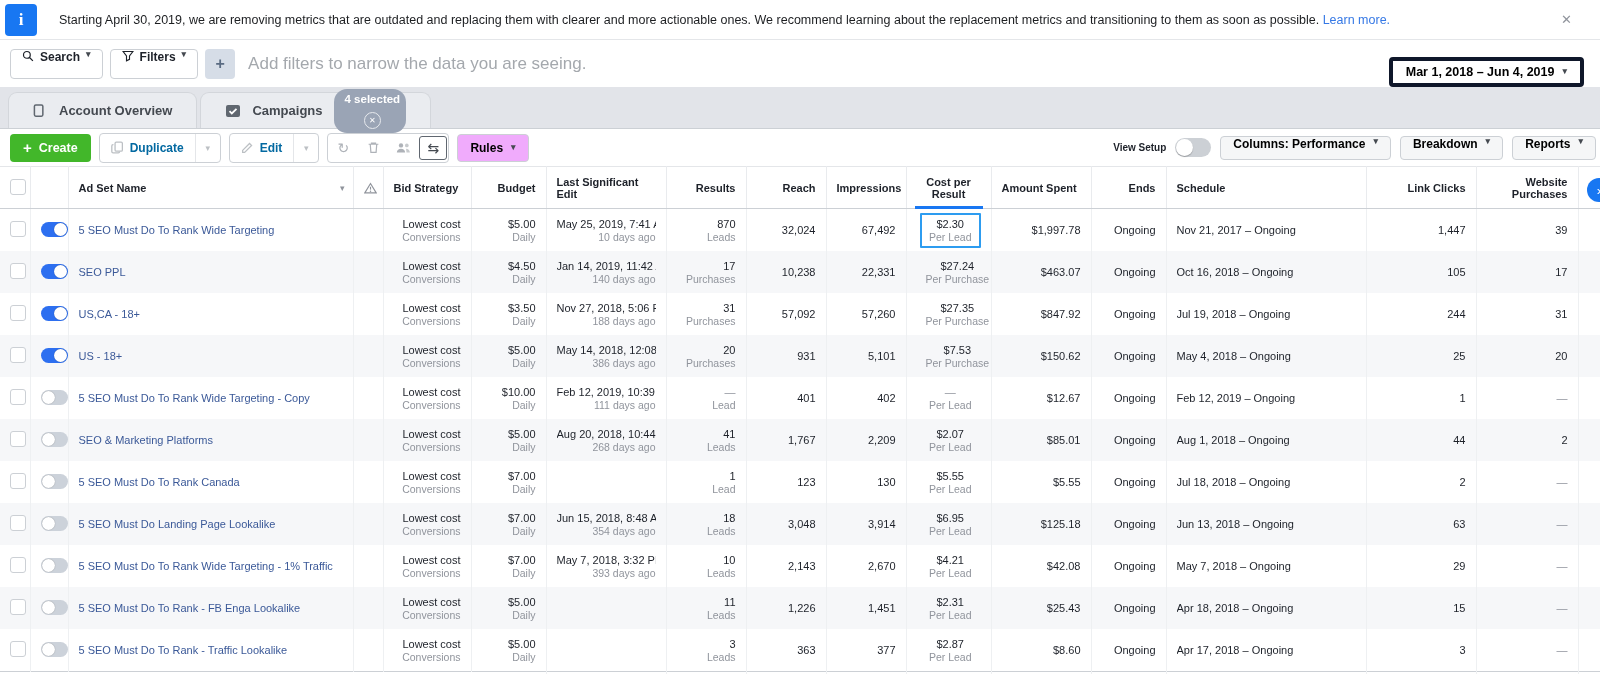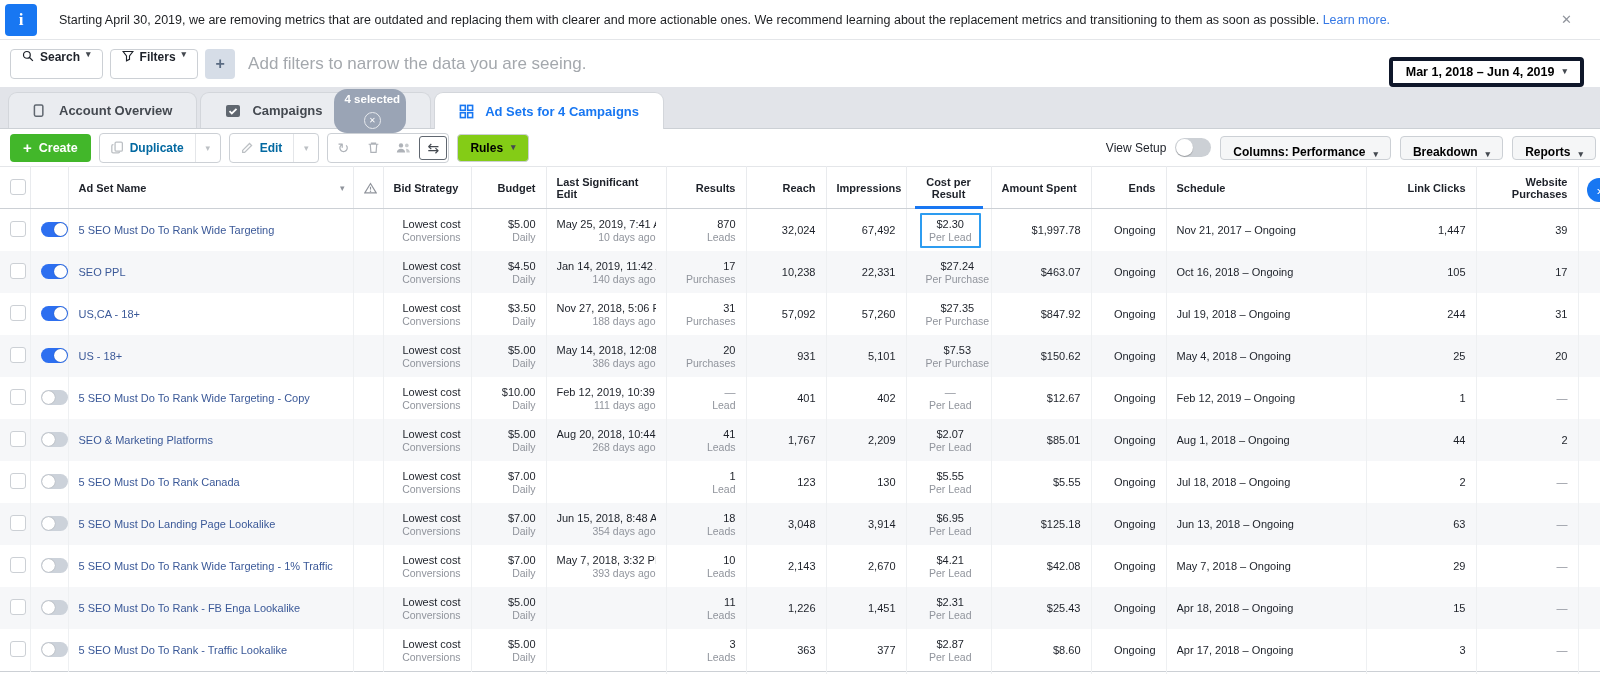--- a/index.html
+++ b/index.html
@@ -48,28 +48,28 @@
   .create-btn .plus{font-size:15px;font-weight:bold;}
   .splitbtn{display:inline-flex;height:28px;border:1px solid #ccd0d5;border-radius:4px;background:#fff;overflow:hidden;}
   .splitbtn .main{display:inline-flex;align-items:center;gap:6px;padding:0 11px;font-weight:bold;font-size:12px;
                   color:#0369a1;cursor:default;}
   .splitbtn .drop{width:24px;display:inline-flex;align-items:center;justify-content:center;border-left:1px solid #e4e6e9;
                   color:#bcc0c4;font-size:9px;cursor:default;}
   .icongroup{display:inline-flex;height:28px;border:1px solid #ccd0d5;border-radius:4px;background:#fff;align-items:center;}
   .icongroup .ibtn{width:30px;height:26px;display:inline-flex;align-items:center;justify-content:center;
                    color:#aeb2b8;font-size:14px;cursor:default;background:none;border:none;}
   .icongroup .ibtn.onedge{border:1px solid #606770;border-radius:3px;color:#444950;margin:0 1px;height:24px;width:28px;cursor:pointer;}
-  .rules-btn{height:28px;display:inline-flex;align-items:center;gap:8px;padding:0 12px;background:#84cc16;
+  .rules-btn{height:28px;display:inline-flex;align-items:center;gap:8px;padding:0 12px;background:#f0abfc;
              border:1px solid #ccd0d5;border-radius:4px;font-weight:bold;font-size:12px;cursor:pointer;}
   .toolbar-right{margin-left:auto;display:flex;align-items:center;gap:9px;margin-right:-6px;}
-  .viewsetup-label{font-weight:normal;font-size:12px;}
+  .viewsetup-label{font-weight:bold;font-size:10px;}
   .switch{width:36px;height:19px;border-radius:10px;background:#ccd0d5;position:relative;cursor:pointer;display:inline-block;}
   .switch .knob{position:absolute;left:1px;top:1px;width:17px;height:17px;border-radius:50%;background:#fff;
                 box-shadow:0 1px 1px rgba(0,0,0,.25);}
-  .gbtn{height:24px;display:inline-flex;align-items:flex-end;gap:8px;padding:0 12px;background:#f5f6f7;
+  .gbtn{height:24px;display:inline-flex;align-items:flex-start;gap:8px;padding:0 12px;background:#f5f6f7;
         border:1px solid #ccd0d5;border-radius:4px;font-weight:bold;font-size:12px;cursor:pointer;white-space:nowrap;}
 
   
   table{border-collapse:collapse;table-layout:fixed;width:1600px;}
   thead th{height:41px;border-top:1px solid #e4e6e9;border-bottom:1px solid #ccd0d5;border-right:1px solid #e9ebee;
            font-size:11px;font-weight:bold;color:#1d2129;padding:0 10px;vertical-align:middle;background:#fff;
            text-align:right;position:relative;cursor:pointer;}
   thead th.l{text-align:left;}
   thead th.c{text-align:center;}
   thead th:last-child{border-right:none;}
@@ -155,31 +155,20 @@
         <svg width="16" height="16" viewBox="0 0 16 16">
             <rect x="1" y="2" width="14" height="12" rx="2" fill="#606770"></rect>
             <path d="M4.5 8.2l2.3 2.3 4.7-4.7" fill="none" stroke="#fff" stroke-width="1.8"></path>
           </svg>
       </span>
       <span>Campaigns</span>
       <span class="pill">
         <span>4 selected</span>
         <span class="pill-x">✕</span>
       </span>
-    </div>
-    <div class="tab active">
-      <span class="ticon">
-        <svg width="15" height="15" viewBox="0 0 16 16">
-            <rect x="1.5" y="1.5" width="5.2" height="5.2" fill="none" stroke="#1877f2" stroke-width="1.7"></rect>
-            <rect x="9.3" y="1.5" width="5.2" height="5.2" fill="none" stroke="#1877f2" stroke-width="1.7"></rect>
-            <rect x="1.5" y="9.3" width="5.2" height="5.2" fill="none" stroke="#1877f2" stroke-width="1.7"></rect>
-            <rect x="9.3" y="9.3" width="5.2" height="5.2" fill="none" stroke="#1877f2" stroke-width="1.7"></rect>
-          </svg>
-      </span>
-      <span>Ad Sets for 4 Campaigns</span>
     </div>
   </div>
 
   <div class="toolbar">
     <button class="create-btn">
       <span class="plus">+</span>
       <span>Create</span>
     </button>
     <div class="splitbtn">
       <span class="main">

